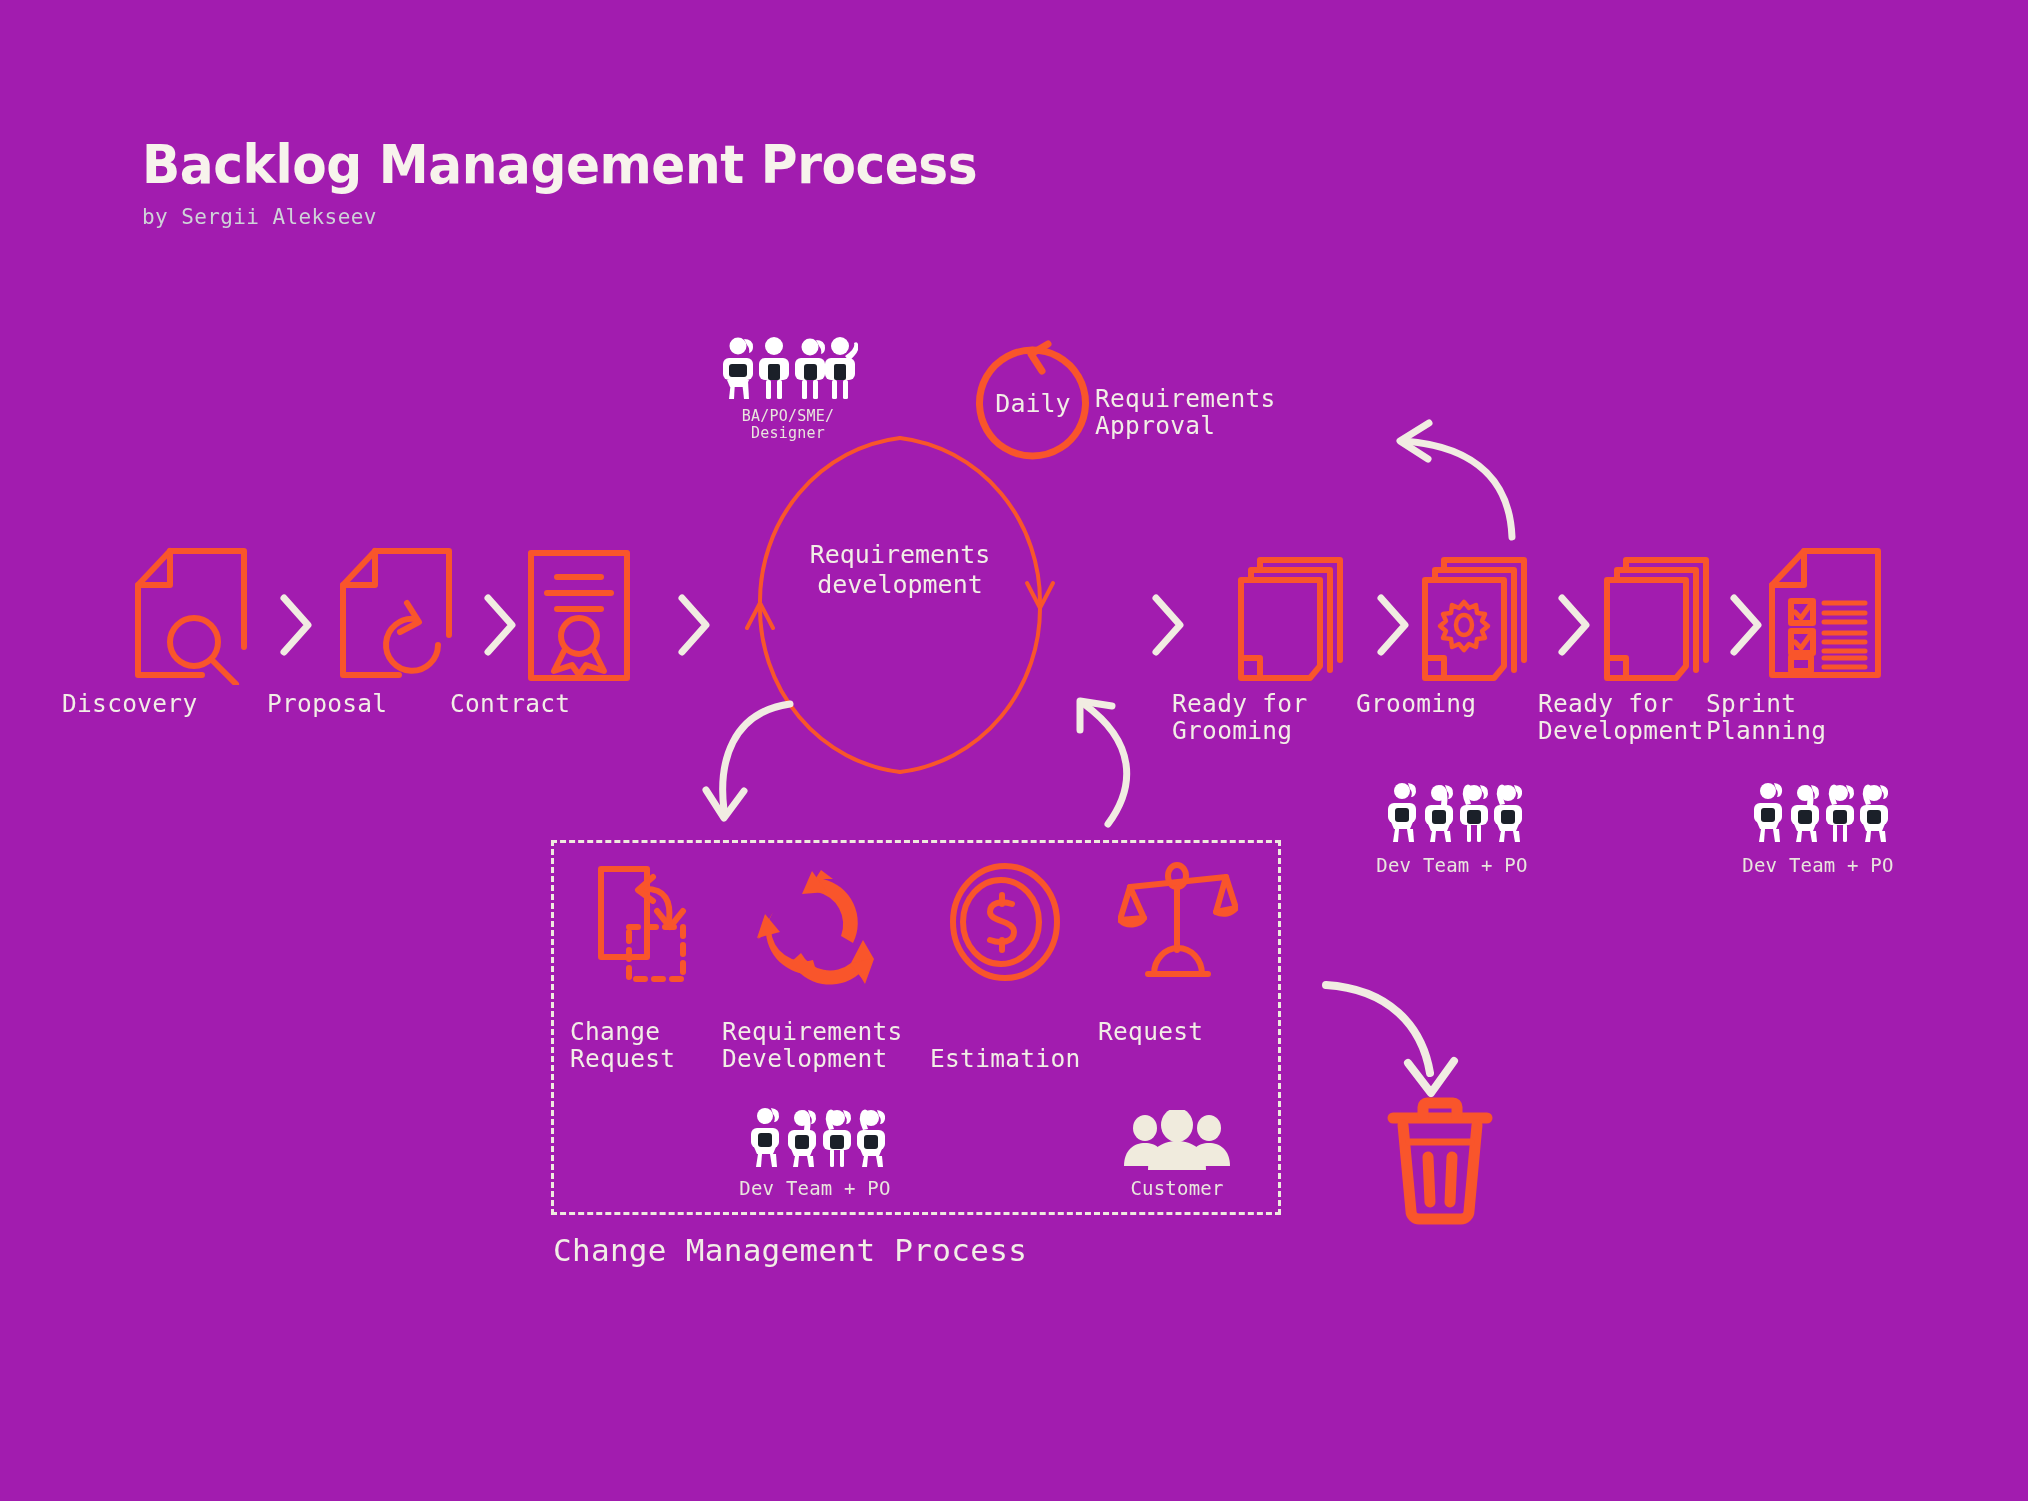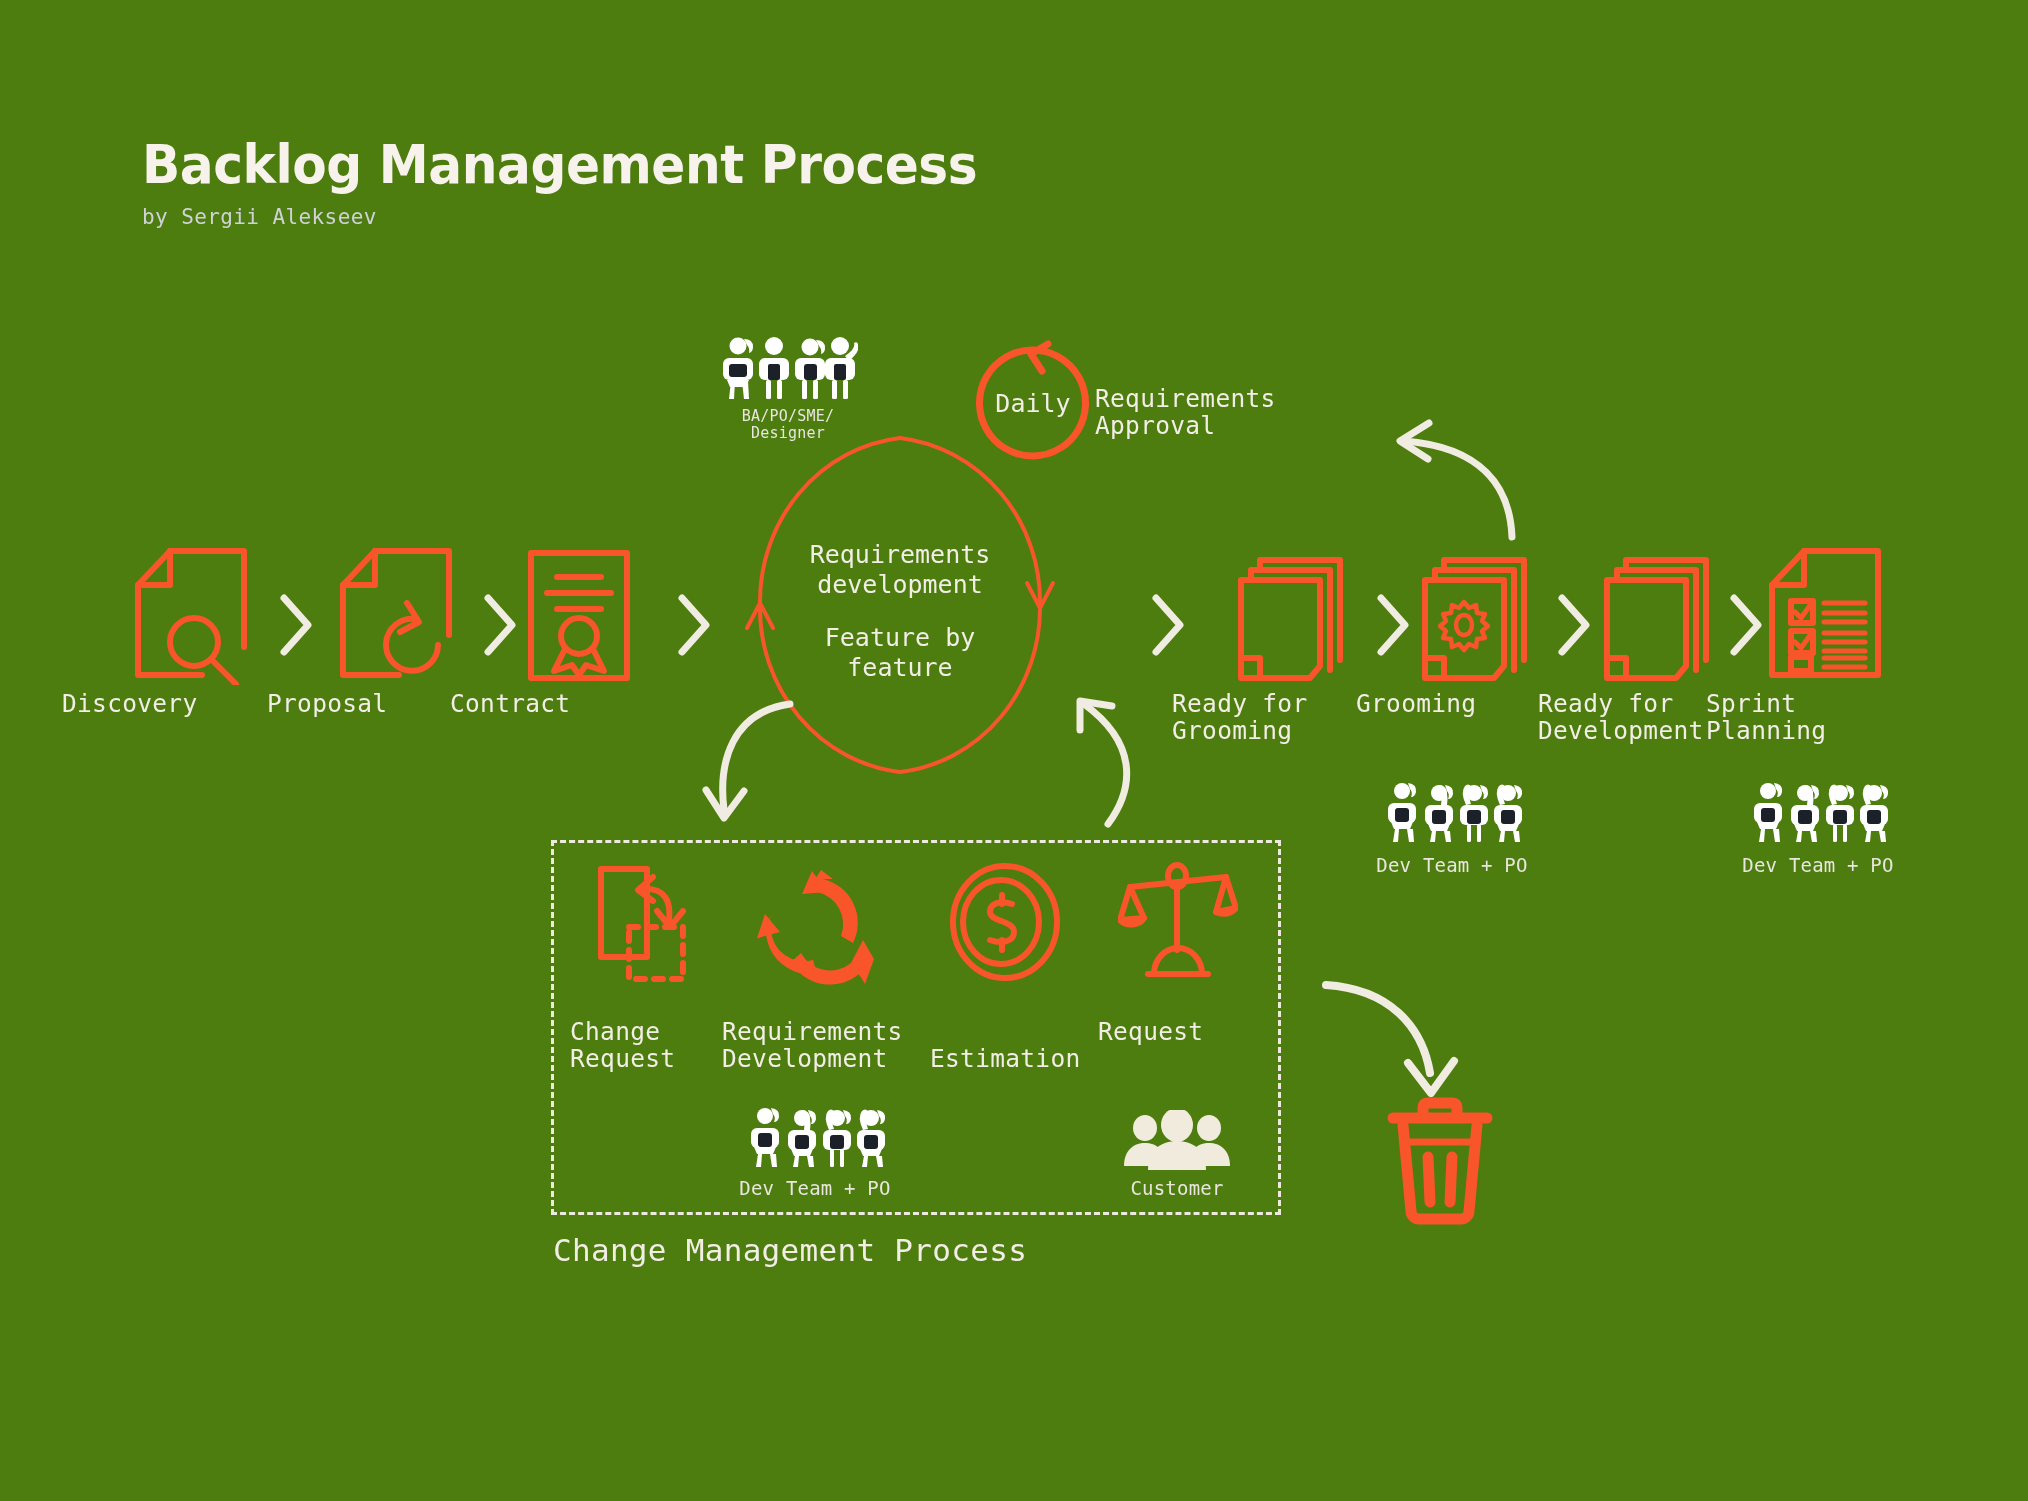--- a/index.html
+++ b/index.html
@@ -5,21 +5,21 @@
   * { box-sizing: border-box; margin: 0; padding: 0; }
   html, body {
     width: 2028px; height: 1501px;
     background: #1b2029;
     overflow: hidden;
     font-family: "DejaVu Sans Mono", "Liberation Mono", monospace;
   }
   #stage {
     position: relative;
     width: 2028px; height: 1501px;
-    background: #4d7c0f;
+    background: #a21caf;
   }
 
   
   #titleblock { position: absolute; left: 142px; top: 137px; }
   #page-title {
     font-family: "DejaVu Sans", "Liberation Sans", sans-serif;
     font-weight: 700;
     font-size: 54px;
     letter-spacing: -0.5px;
     color: #f7f3ec;
@@ -152,22 +152,20 @@
       <path d="M300 185 A158 165 0 0 1 160 352"></path>
 
       <path d="M160 352 A158 165 0 0 1 20 185"></path>
       <path d="M7 208 L20 183 L33 208"></path>
       <path d="M20 185 A158 165 0 0 1 160 18"></path>
     </svg>
   </div>
 
   <div class="circle-text" style="left:780px; top:540px; width:240px;">Requirements
 development</div>
-  <div class="circle-text" style="left:780px; top:623px; width:240px;">Feature by
-feature</div>
 
   <div class="svgbox" style="left:970px; top:340px; width:126px; height:126px;">
     <svg width="126" height="126" viewBox="0 0 126 126" fill="none" stroke="#f9552b" stroke-width="7" stroke-linecap="round" stroke-linejoin="round">
       <path d="M63 10 A53 53 0 1 1 62 10"></path>
       <path d="M78 4 L61 14 L72 31"></path>
     </svg>
   </div>
   <div class="circle-text" style="left:970px; top:389px; width:126px; font-size:25px;">Daily</div>
 
   <div class="node-label" style="left:1095px; top:385px; width:300px; text-align:left;">Requirements

